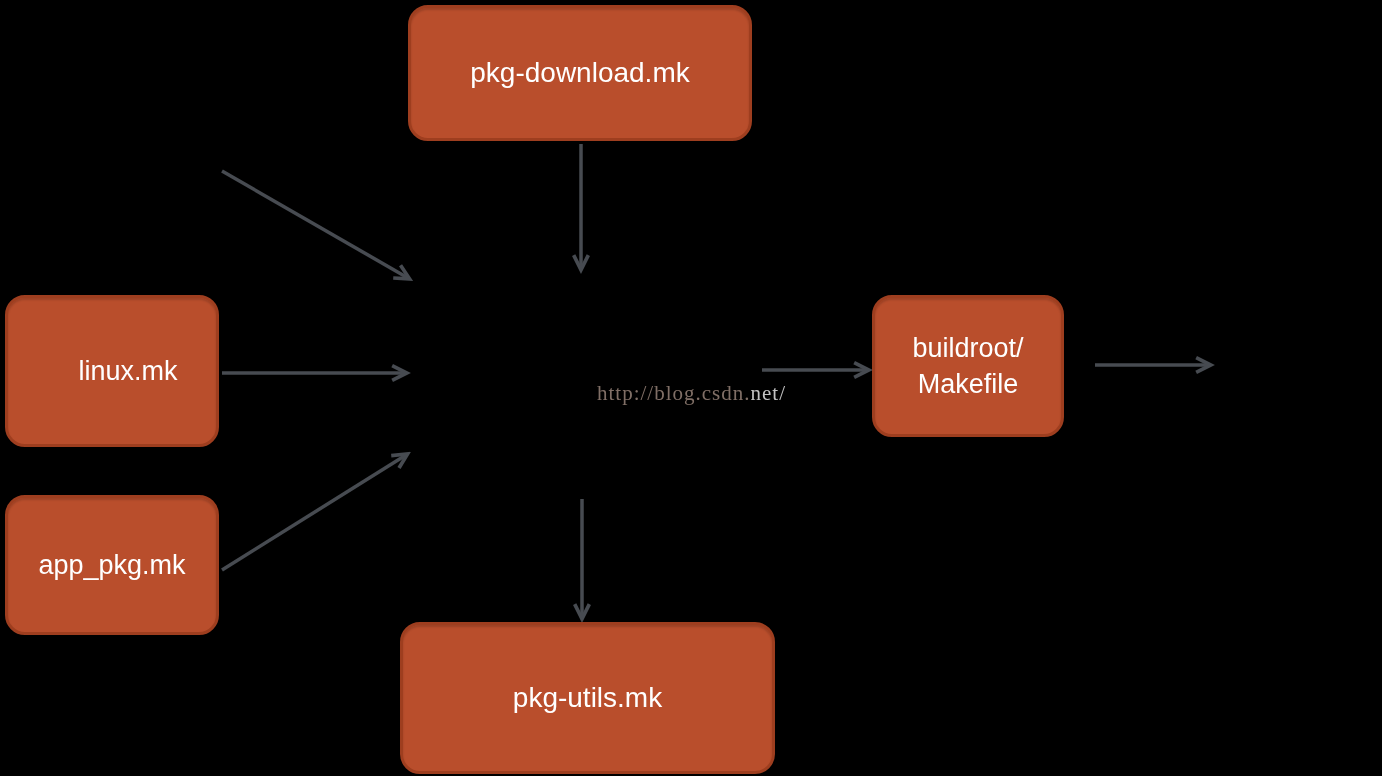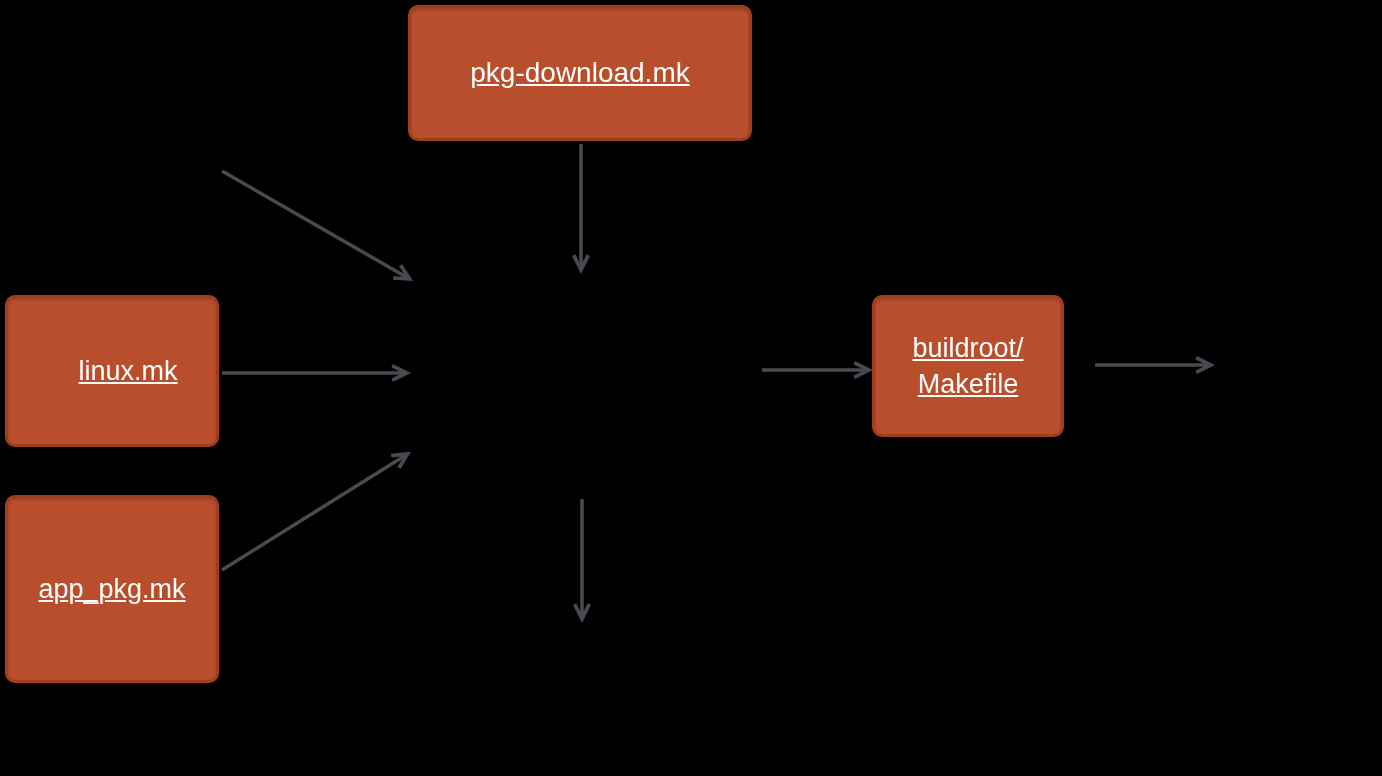--- a/index.html
+++ b/index.html
@@ -19,39 +19,38 @@
     position: absolute;
     left: 0;
     top: 0;
     pointer-events: none;
   }
   .node {
     position: absolute;
     box-sizing: border-box;
     background: #b94e2c;
     border: 3px solid #9e3e1f;
-    border-radius: 10px;
+    border-radius: 20px;
     color: #ffffff;
     display: flex;
     align-items: center;
     justify-content: center;
     text-align: center;
     font-size: 27px;
     box-shadow: inset 0 2px 2px rgba(0,0,0,0.15);
-    text-decoration: underline;
   }
   .node .lbl {
     white-space: pre-line;
     line-height: 1.35;
     padding: 0 8px;
   }
   #n-pkg-download { left: 408px; top: 5px;   width: 344px; height: 136px; font-size: 28px; }
   #n-uboot        { left: 5px;   top: 95px;  width: 214px; height: 152px; }
   #n-linux        { left: 5px;   top: 295px; width: 214px; height: 152px; padding-left: 32px; }
-  #n-app-pkg      { left: 5px;   top: 495px; width: 214px; height: 188px; align-items: center; }
+  #n-app-pkg      { left: 5px;   top: 495px; width: 214px; height: 140px; align-items: center; }
   #n-pkg-generic  { left: 410px; top: 272px; width: 350px; height: 225px; font-size: 29px; }
   #n-makefile     { left: 872px; top: 295px; width: 192px; height: 142px; }
   #n-output       { left: 1214px;top: 295px; width: 166px; height: 142px; }
   #n-pkg-utils    { left: 400px; top: 622px; width: 375px; height: 152px; font-size: 28px; }
   .watermark {
     position: absolute;
     left: 597px;
     top: 381px;
     font-family: "Liberation Serif", "DejaVu Serif", serif;
     font-size: 21px;
@@ -95,15 +94,21 @@
     <span class="lbl">app_pkg.mk</span>
   </div>
 
 
   <div class="node" id="n-makefile">
     <span class="lbl">buildroot/
 Makefile</span>
   </div>
 
 
+  <div class="node" id="n-pkg-utils">
+    <span class="lbl">pkg-utils.mk</span>
+  </div>
 
+  <div class="watermark">
+    <span class="wm-a">http://blog.csdn.</span><span class="wm-b">net/</span>
+  </div>
 
 </div>
 
 </body></html>

